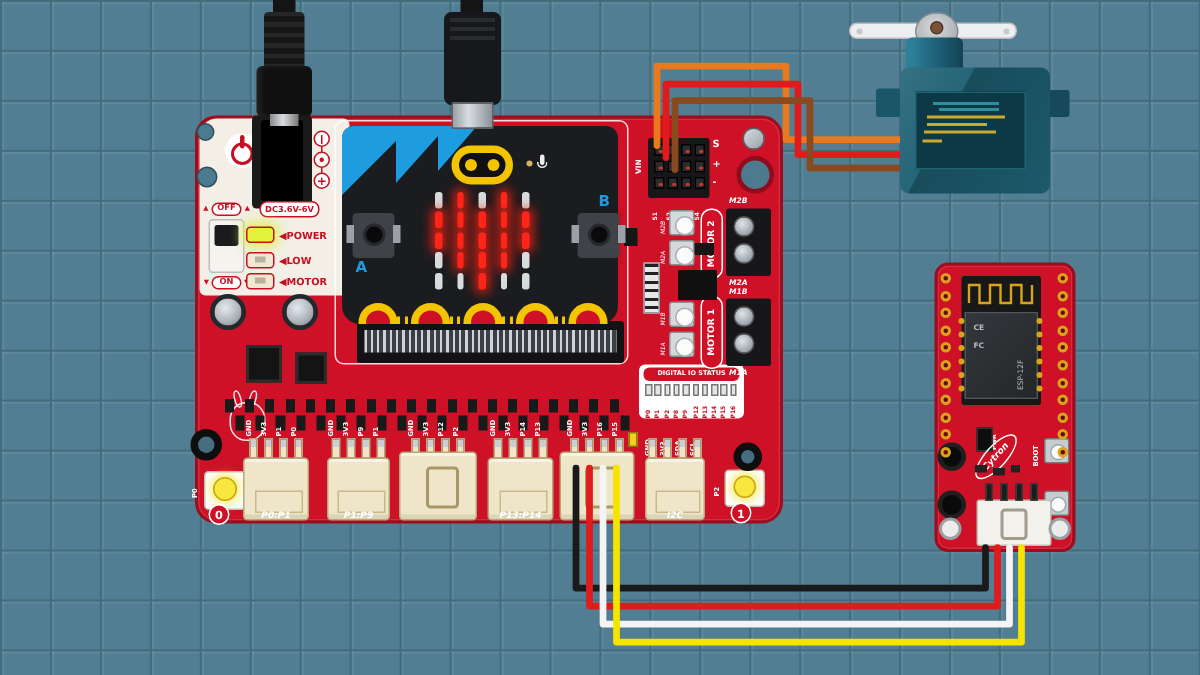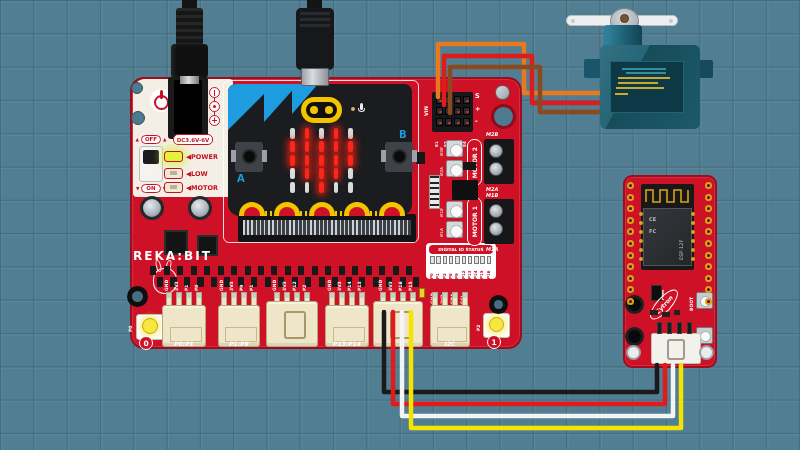--- a/index.html
+++ b/index.html
@@ -63,21 +63,20 @@
       <span style="color:#c41022;font-size:4.5px;">▼</span>
       <span class="pill ctr" style="font-size:5.5px;padding:0.5px 4px;">ON</span>
       <span style="color:#c41022;font-size:4.5px;">▼</span>
     </div>
 
     <div class="a cir" style="left:140px;top:196px;width:24px;height:24px;background:radial-gradient(circle at 40% 35%,#e6e9ec,#aab2b8 60%,#6d757c);border:3px solid #23282c;"></div>
     <div class="a cir" style="left:188px;top:196px;width:24px;height:24px;background:radial-gradient(circle at 40% 35%,#e6e9ec,#aab2b8 60%,#6d757c);border:3px solid #23282c;"></div>
     <div class="a" style="left:164px;top:230px;width:24px;height:25px;background:#141414;border:2px solid #2c2c2c;"></div>
     <div class="a" style="left:197px;top:235px;width:21px;height:21px;background:#141414;border:2px solid #2c2c2c;"></div>
 
-    <div class="a" style="left:133px;top:249px;width:120px;height:16px;color:#fff;font-weight:bold;font-size:12px;letter-spacing:2px;">REKA:BIT</div>
     <div class="a" style="left:153px;top:268px;width:24px;height:26px;border:1.5px solid rgba(255,255,255,.9);border-radius:45%;">
       <div class="a" style="left:2px;top:-9px;width:5px;height:12px;border:1.5px solid rgba(255,255,255,.9);border-radius:45%;transform:rotate(-15deg);"></div>
       <div class="a" style="left:12px;top:-9px;width:5px;height:12px;border:1.5px solid rgba(255,255,255,.9);border-radius:45%;transform:rotate(15deg);"></div>
     </div>
 
     <div class="a" style="left:223px;top:80px;width:196px;height:163px;border:1.5px solid rgba(255,255,255,.85);border-radius:6px;"></div>
     <div class="a vt" style="left:413px;top:112px;width:9px;height:64px;color:#c41022;font-size:4.5px;font-weight:bold;">www.cytron.io</div>
     <div class="a" style="left:238px;top:214px;width:178px;height:28px;background:#131315;border-radius:2px;">
       <div class="a" style="left:5px;top:6px;width:168px;height:15px;background:repeating-linear-gradient(90deg,#cdd2d8 0 1.5px,#3c4044 1.5px 4.2px);"></div>
     </div>

